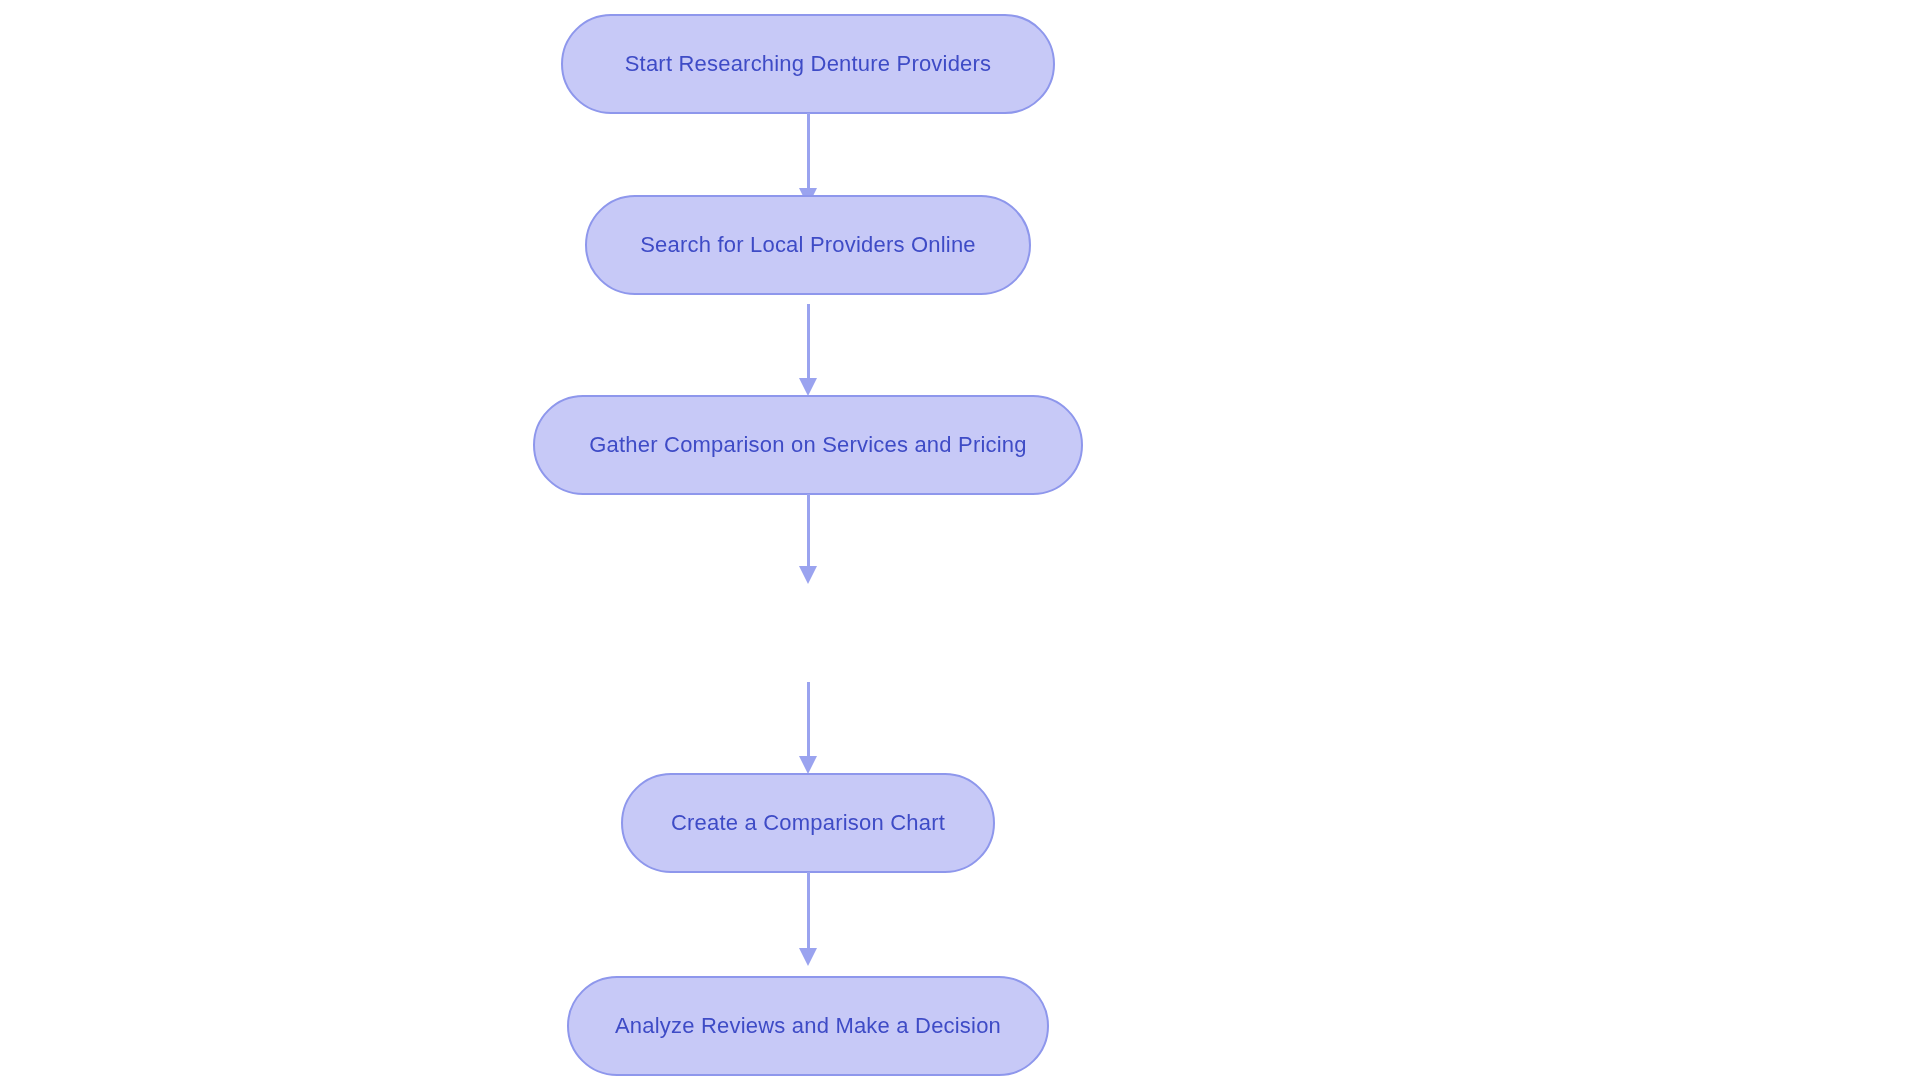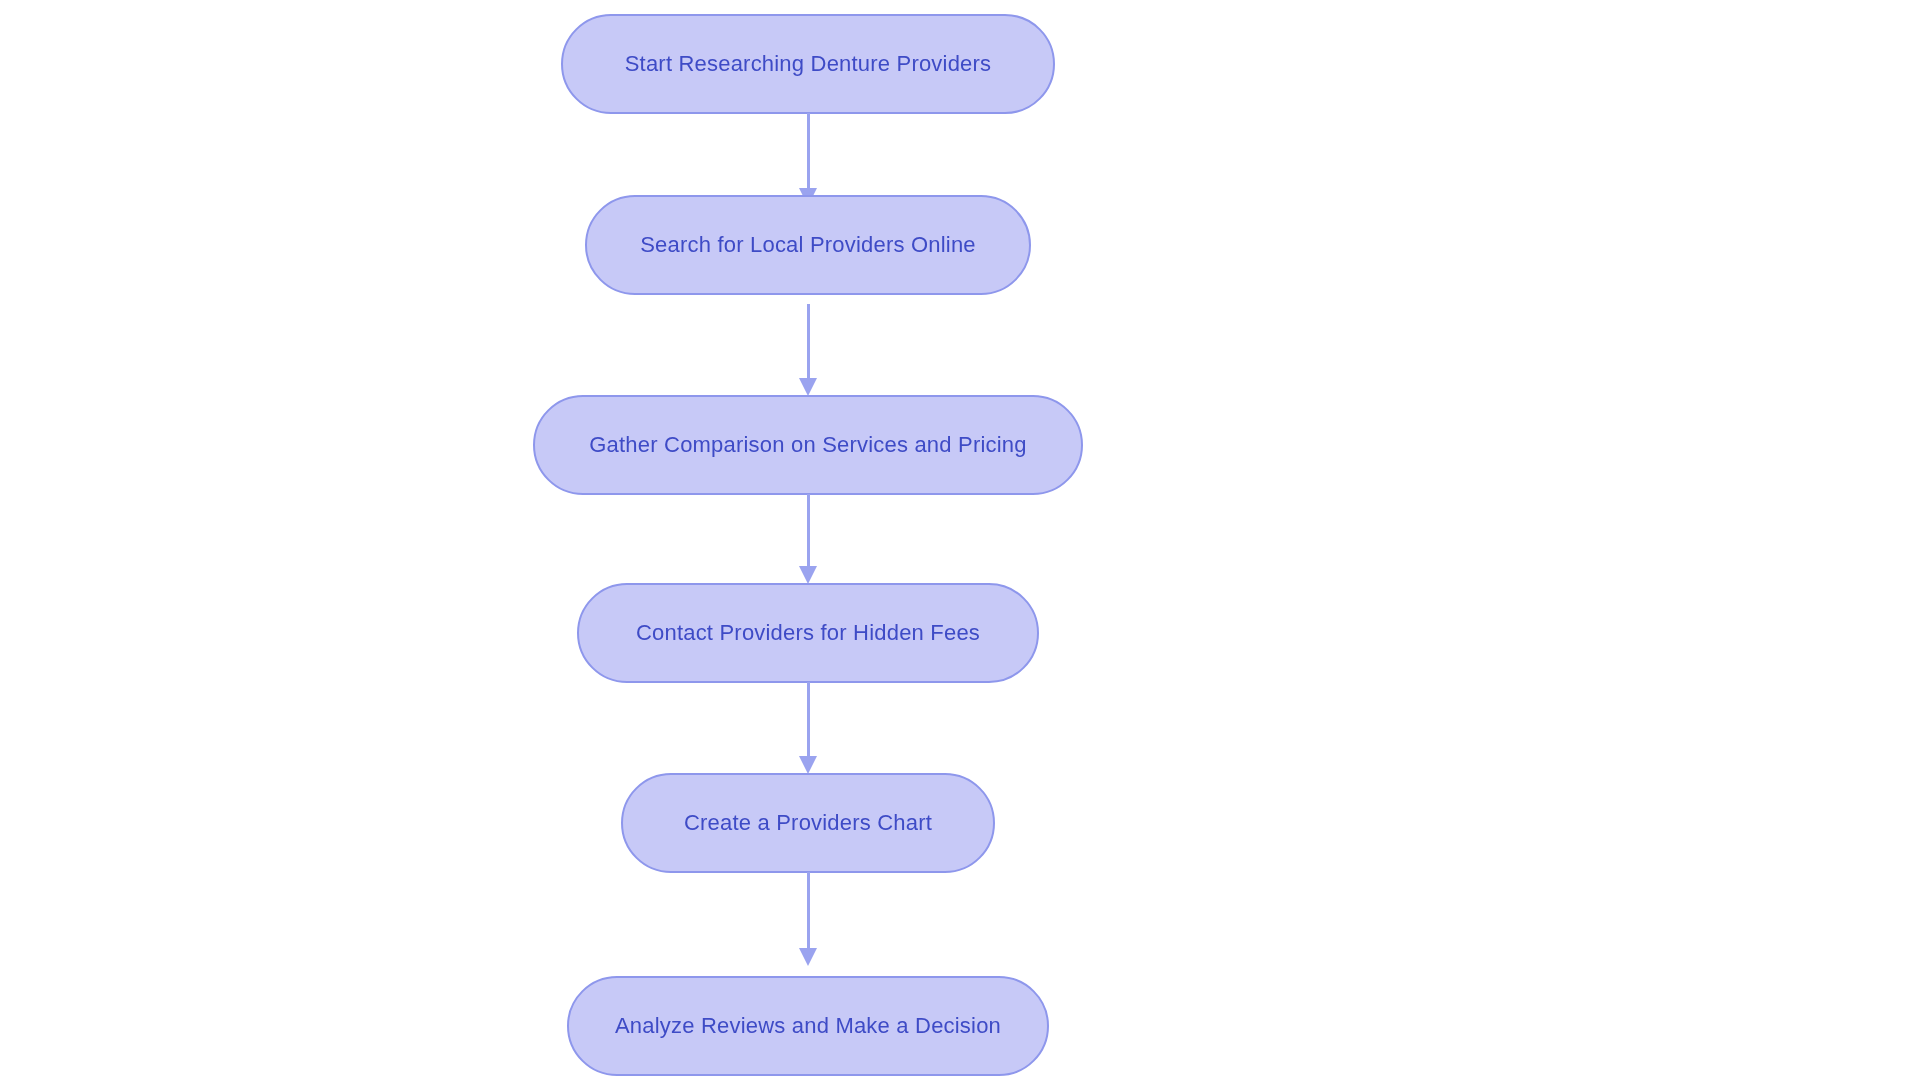--- a/index.html
+++ b/index.html
@@ -100,31 +100,28 @@
 
   <div class="node n3">
     <span class="node-label">Gather Comparison on Services and Pricing</span>
   </div>
 
   <div class="arrow a3">
     <div class="stem"></div>
     <div class="head"></div>
   </div>
 
-  <div class="node n4">
-    <span class="node-label">Contact Providers for Hidden Fees</span>
-  </div>
 
   <div class="arrow a4">
     <div class="stem"></div>
     <div class="head"></div>
   </div>
 
   <div class="node n5">
-    <span class="node-label">Create a Providers Chart</span>
+    <span class="node-label">Create a Comparison Chart</span>
   </div>
 
   <div class="arrow a5">
     <div class="stem"></div>
     <div class="head"></div>
   </div>
 
   <div class="node n6">
     <span class="node-label">Analyze Reviews and Make a Decision</span>
   </div>

